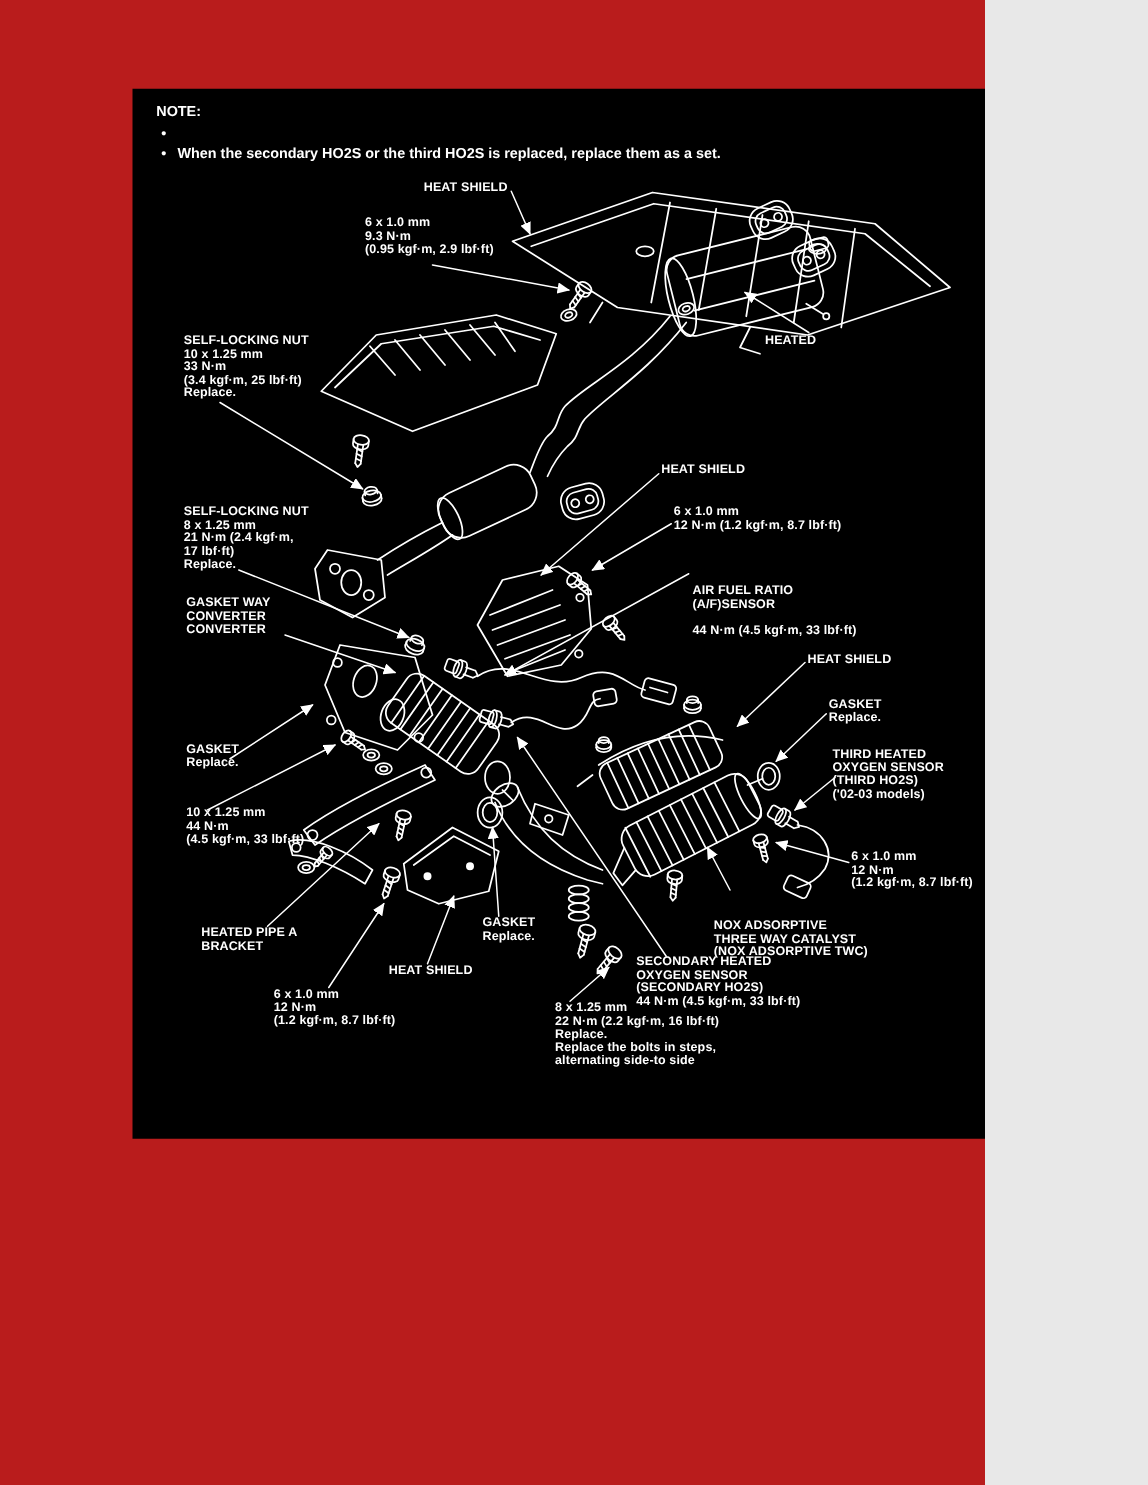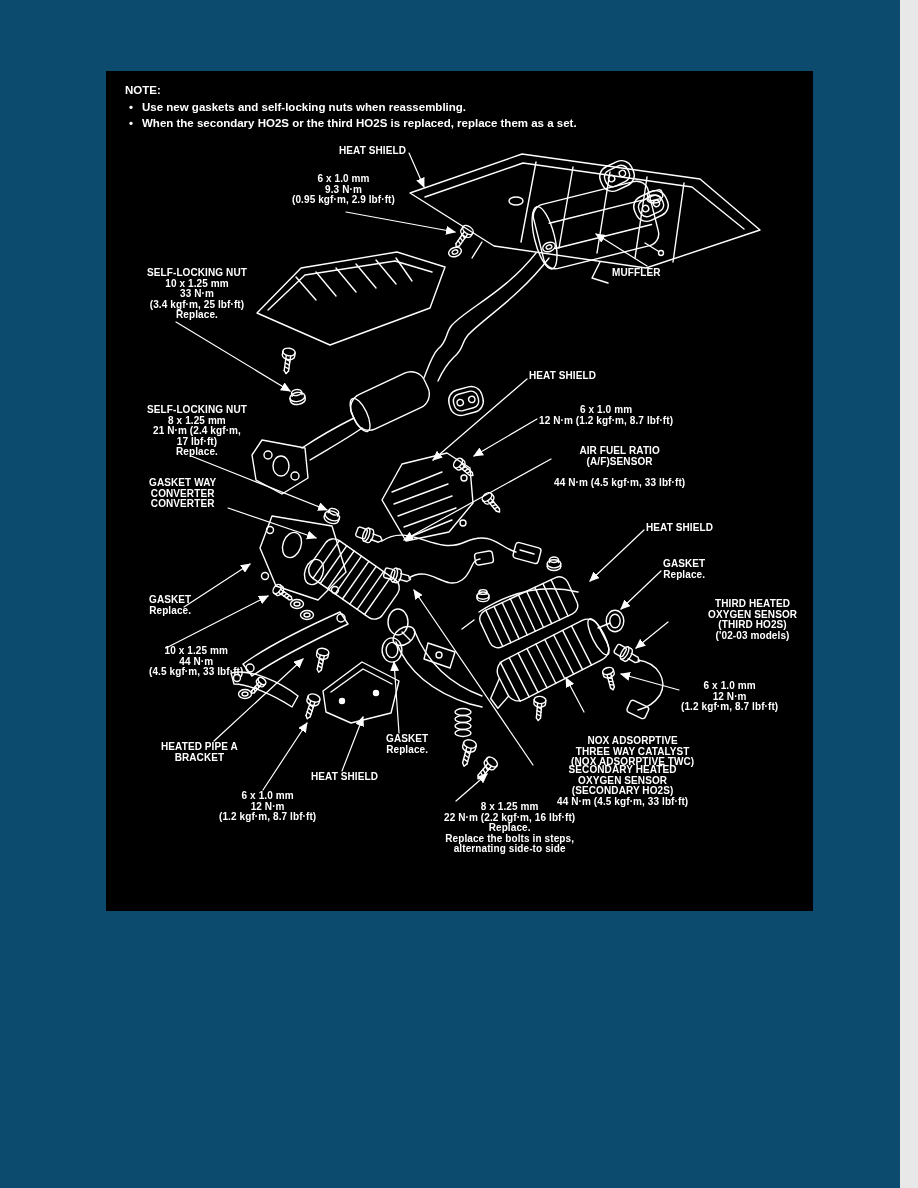--- a/index.html
+++ b/index.html
@@ -1,23 +1,23 @@
 <!DOCTYPE html>
 <html><head>
 <meta charset="utf-8">
 <style>
   html,body{margin:0;padding:0;background:#e8e8e8;}
-  .page{position:relative;width:900px;height:1188px;background:#0c4a6e;overflow:hidden;
+  .page{position:relative;width:788px;height:1188px;background:#b91c1c;overflow:hidden;
         font-family:"Liberation Sans", sans-serif;}
   .panel{position:absolute;left:106px;top:71px;width:707px;height:840px;background:#000000;}
   svg.art{position:absolute;left:0;top:0;width:918px;height:1188px;}
   svg.art *{vector-effect:non-scaling-stroke;}
   .lbl{position:absolute;color:#ffffff;font-size:10px;font-weight:700;line-height:10.5px;
        white-space:nowrap;letter-spacing:0.1px;}
-  .lbl .ln{min-height:10.5px;text-align:center;}
+  .lbl .ln{min-height:10.5px;}
   .note{position:absolute;left:125px;top:82px;color:#ffffff;font-size:11.5px;font-weight:600;
         line-height:16px;}
   .note .bullets{margin-top:1px;}
   .bullet-row{display:flex;}
   .bullet{width:13px;padding-left:4px;}
 </style>
 </head>
 <body>
 
 <div class="page">
@@ -267,39 +267,38 @@
       <line x1="399" y1="733" x2="394" y2="662" marker-end="url(#arr)"></line>
       <line x1="263" y1="790" x2="307" y2="723" marker-end="url(#arr)"></line>
     </g>
   </svg>
 
   <div class="note">
     <div>NOTE:</div>
     <div class="bullets">
       <div class="bullet-row">
         <span class="bullet">•</span>
-        <span>Use new gaskets and self-locking nuts when reassembling.</span>
       </div>
       <div class="bullet-row">
         <span class="bullet">•</span>
         <span>When the secondary HO2S or the third HO2S is replaced, replace them as a set.</span>
       </div>
     </div>
   </div>
 
   <div class="lbl" style="left:339px;top:146px">
       <div class="ln">HEAT SHIELD</div>
     </div>
   <div class="lbl" style="left:292px;top:174px">
       <div class="ln">6 x 1.0 mm</div>
       <div class="ln">9.3 N·m</div>
       <div class="ln">(0.95 kgf·m, 2.9 lbf·ft)</div>
     </div>
   <div class="lbl" style="left:612px;top:268px">
-      <div class="ln">MUFFLER</div>
+      <div class="ln">HEATED</div>
     </div>
   <div class="lbl" style="left:147px;top:268px">
       <div class="ln">SELF-LOCKING NUT</div>
       <div class="ln">10 x 1.25 mm</div>
       <div class="ln">33 N·m</div>
       <div class="ln">(3.4 kgf·m, 25 lbf·ft)</div>
       <div class="ln">Replace.</div>
     </div>
   <div class="lbl" style="left:147px;top:405px">
       <div class="ln">SELF-LOCKING NUT</div>
@@ -313,50 +312,50 @@
       <div class="ln">CONVERTER</div>
       <div class="ln">CONVERTER</div>
     </div>
   <div class="lbl" style="left:529px;top:371px">
       <div class="ln">HEAT SHIELD</div>
     </div>
   <div class="lbl" style="left:539px;top:405px">
       <div class="ln">6 x 1.0 mm</div>
       <div class="ln">12 N·m (1.2 kgf·m, 8.7 lbf·ft)</div>
     </div>
-  <div class="lbl" style="left:554px;top:446px">
+  <div class="lbl" style="left:554px;top:468px">
       <div class="ln">AIR FUEL RATIO</div>
       <div class="ln">(A/F)SENSOR</div>
       <div class="ln"></div>
       <div class="ln">44 N·m (4.5 kgf·m, 33 lbf·ft)</div>
     </div>
   <div class="lbl" style="left:646px;top:523px">
       <div class="ln">HEAT SHIELD</div>
     </div>
   <div class="lbl" style="left:663px;top:559px">
       <div class="ln">GASKET</div>
       <div class="ln">Replace.</div>
     </div>
-  <div class="lbl" style="left:708px;top:599px">
+  <div class="lbl" style="left:666px;top:599px">
       <div class="ln">THIRD HEATED</div>
       <div class="ln">OXYGEN SENSOR</div>
       <div class="ln">(THIRD HO2S)</div>
       <div class="ln">('02-03 models)</div>
     </div>
   <div class="lbl" style="left:681px;top:681px">
       <div class="ln">6 x 1.0 mm</div>
       <div class="ln">12 N·m</div>
       <div class="ln">(1.2 kgf·m, 8.7 lbf·ft)</div>
     </div>
   <div class="lbl" style="left:571px;top:736px">
       <div class="ln">NOX ADSORPTIVE</div>
       <div class="ln">THREE WAY CATALYST</div>
       <div class="ln">(NOX ADSORPTIVE TWC)</div>
     </div>
-  <div class="lbl" style="left:557px;top:765px">
+  <div class="lbl" style="left:509px;top:765px">
       <div class="ln">SECONDARY HEATED</div>
       <div class="ln">OXYGEN SENSOR</div>
       <div class="ln">(SECONDARY HO2S)</div>
       <div class="ln">44 N·m (4.5 kgf·m,  33 lbf·ft)</div>
     </div>
   <div class="lbl" style="left:444px;top:802px">
       <div class="ln">8 x 1.25 mm</div>
       <div class="ln">22 N·m (2.2 kgf·m, 16 lbf·ft)</div>
       <div class="ln">Replace.</div>
       <div class="ln">Replace the bolts in steps,</div>

